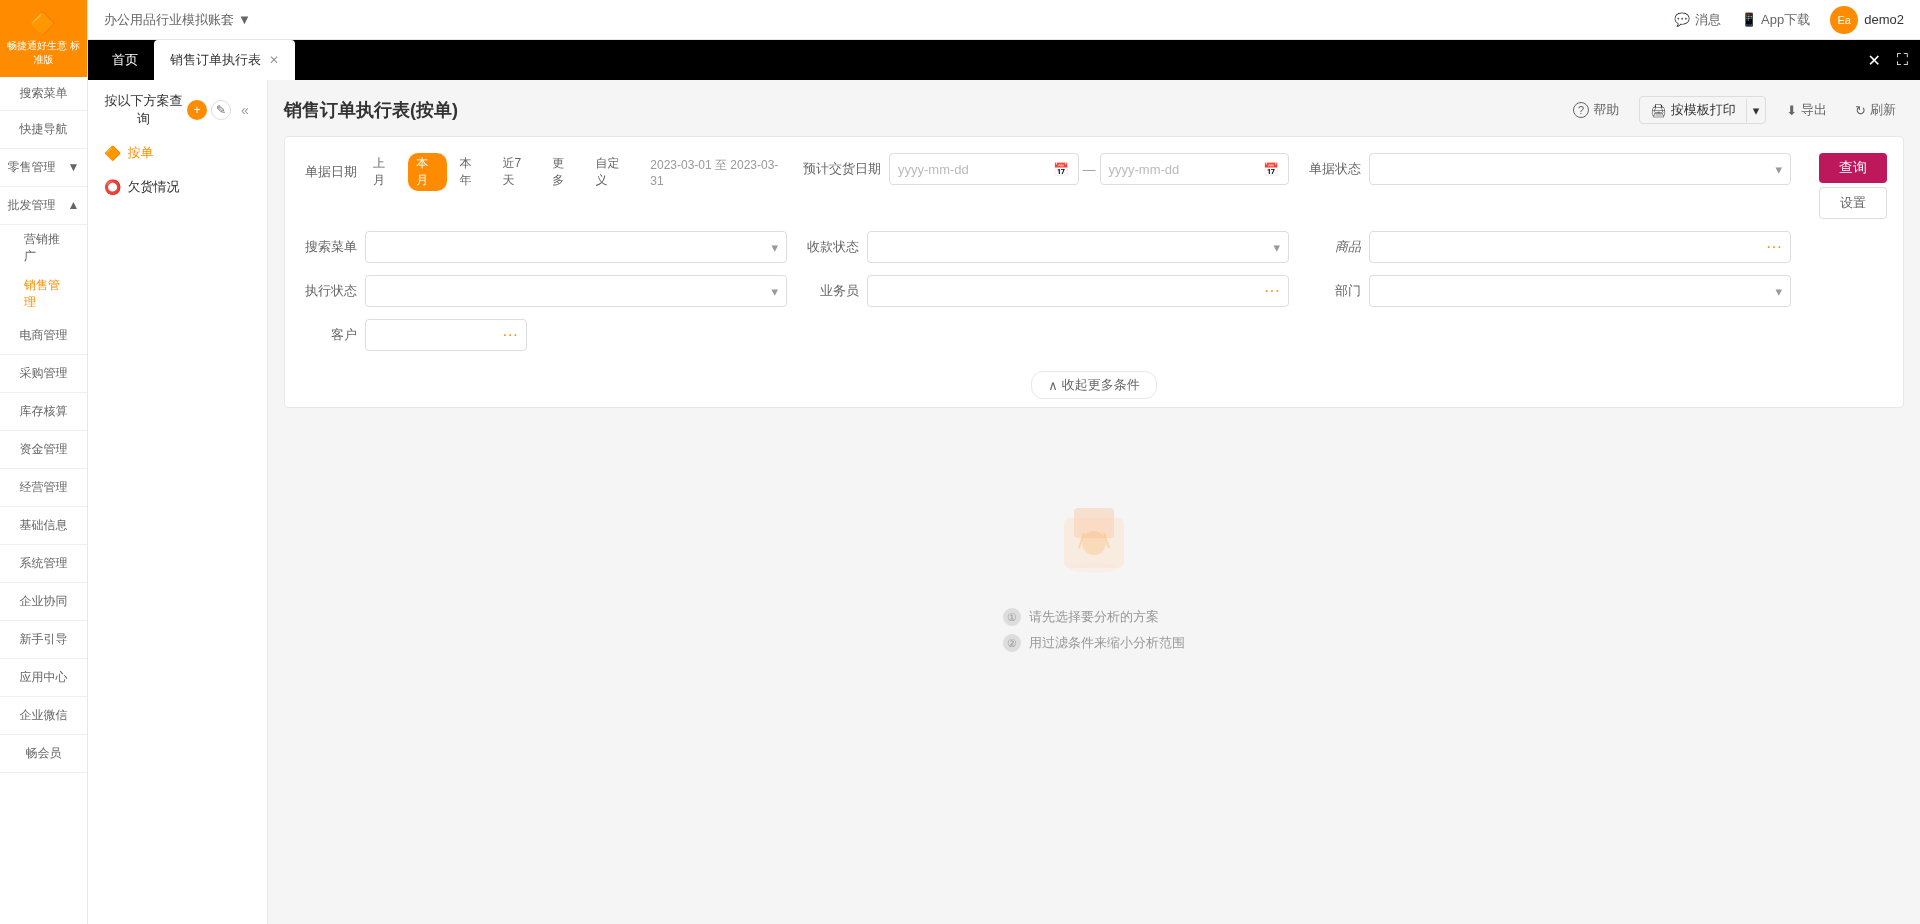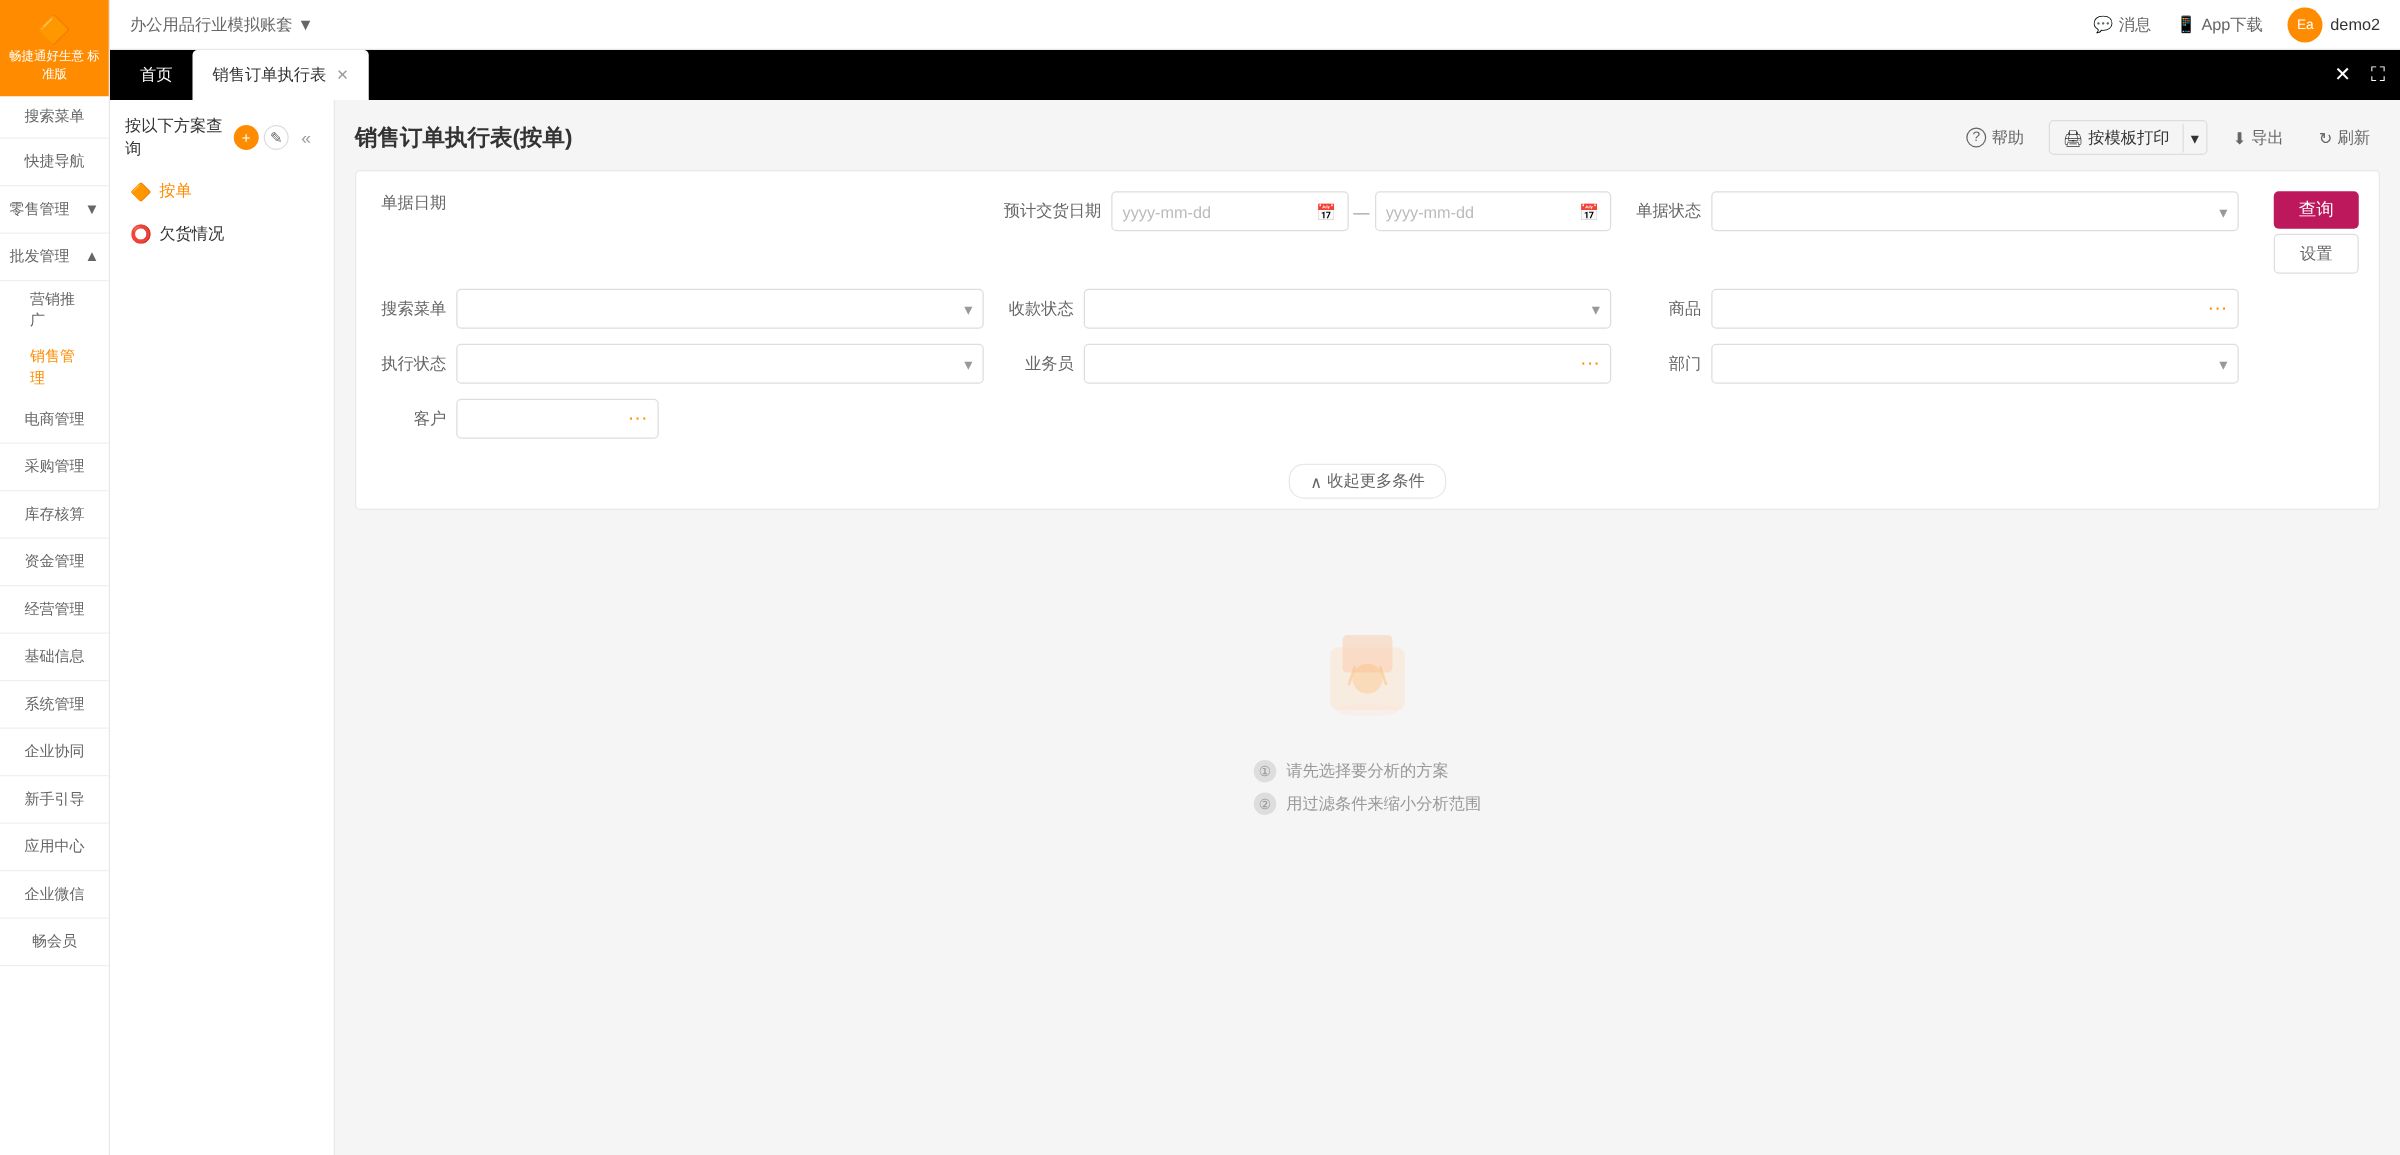--- a/index.html
+++ b/index.html
@@ -30,21 +30,21 @@
     .tab-close { margin-left: 8px; color: #999; font-size: 12px; cursor: pointer; }
     .tabbar-right { margin-left: auto; display: flex; align-items: center; gap: 8px; padding-right: 8px; }
     .tabbar-icon-btn { color: #fff; cursor: pointer; font-size: 16px; padding: 4px; }
 
     
     .content { flex: 1; display: flex; overflow: hidden; }
 
     
     .left-panel { width: 180px; background: #fff; border-right: 1px solid #e8e8e8; padding: 12px 0; flex-shrink: 0; }
     .left-panel-header { display: flex; align-items: center; justify-content: space-between; padding: 0 12px 8px 12px; }
-    .left-panel-title { font-size: 13px; color: #333; }
+    .left-panel-title { font-size: 13px; color: #333; text-align: center; }
     .left-panel-actions { display: flex; align-items: center; gap: 4px; }
     .left-panel-btn { width: 20px; height: 20px; border-radius: 50%; background: #ff8c00; color: #fff; display: flex; align-items: center; justify-content: center; font-size: 12px; cursor: pointer; }
     .left-panel-btn.outline { background: #fff; border: 1px solid #ddd; color: #666; }
     .left-panel-btn.collapse { background: #fff; border: none; color: #999; font-size: 14px; }
     .left-panel-item { padding: 8px 16px; font-size: 13px; cursor: pointer; display: flex; align-items: center; gap: 6px; }
     .left-panel-item.active { color: #ff8c00; }
 
     
     .right-content { flex: 1; padding: 16px; overflow: auto; }
 
@@ -250,20 +250,31 @@
           </div>
         </div>
       </div>
 
       <div class="filter-container">
 
         <div style="display:flex;align-items:flex-start;gap:16px;margin-bottom:12px;">
 
           <div style="display:flex;align-items:center;gap:8px;flex:1;">
             <span class="fc-label">单据日期</span>
+            <div style="display:flex;flex-direction:column;gap:4px;">
+              <div style="display:flex;align-items:center;gap:4px;">
+                <div class="date-tab">上月</div>
+                <div class="date-tab active" style="background:#ff8c00;color:#fff;padding:2px 8px;border-radius:10px;font-size:12px;">本月</div>
+                <div class="date-tab">本年</div>
+                <div class="date-tab">近7天</div>
+                <div class="date-tab">更多</div>
+                <div class="date-tab">自定义</div>
+                <span class="date-range-text">2023-03-01 至 2023-03-31</span>
+              </div>
+            </div>
           </div>
 
           <div style="display:flex;align-items:center;gap:8px;flex:1;">
             <span class="fc-label">预计交货日期</span>
             <div style="display:flex;align-items:center;gap:4px;flex:1;">
               <div style="flex:1;height:32px;border:1px solid #ddd;border-radius:4px;padding:0 8px;display:flex;align-items:center;justify-content:space-between;background:#fff;">
                 <span style="color:#bbb;font-size:13px;">yyyy-mm-dd</span>
                 <span style="color:#ff8c00;">📅</span>
               </div>
               <span style="color:#999;">—</span>
@@ -296,21 +307,21 @@
               <span style="color:#999;">▾</span>
             </div>
           </div>
           <div style="display:flex;align-items:center;gap:8px;flex:1;">
             <span class="fc-label">收款状态</span>
             <div style="flex:1;height:32px;border:1px solid #ddd;border-radius:4px;padding:0 8px;display:flex;align-items:center;justify-content:space-between;background:#fff;cursor:pointer;">
               <span style="color:#bbb;"></span>
               <span style="color:#999;">▾</span>
             </div>
           </div>
-          <div style="display:flex;align-items:center;gap:8px;flex:1;">
+          <div style="display:flex;align-items:center;gap:8px;flex:1;font-style:italic;">
             <span class="fc-label">商品</span>
             <div style="flex:1;height:32px;border:1px solid #ddd;border-radius:4px;padding:0 8px;display:flex;align-items:center;justify-content:flex-end;background:#fff;cursor:pointer;">
               <span style="color:#ff8c00;font-size:16px;">···</span>
             </div>
           </div>
 
           <div style="min-width:80px;padding-left:12px;"></div>
         </div>
 
         <div style="display:flex;align-items:center;gap:16px;margin-bottom:12px;">

